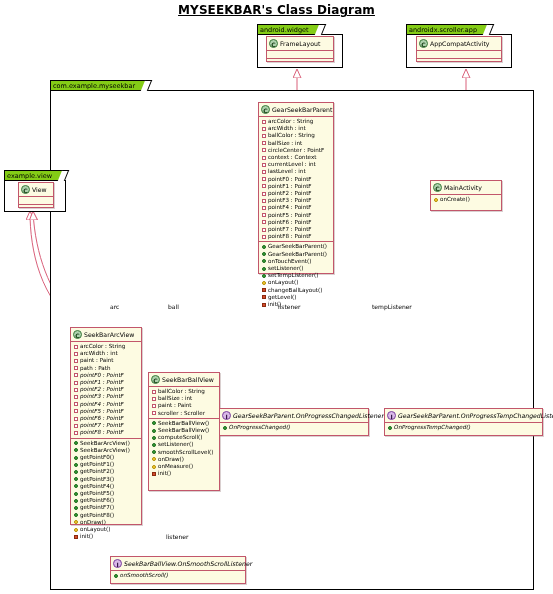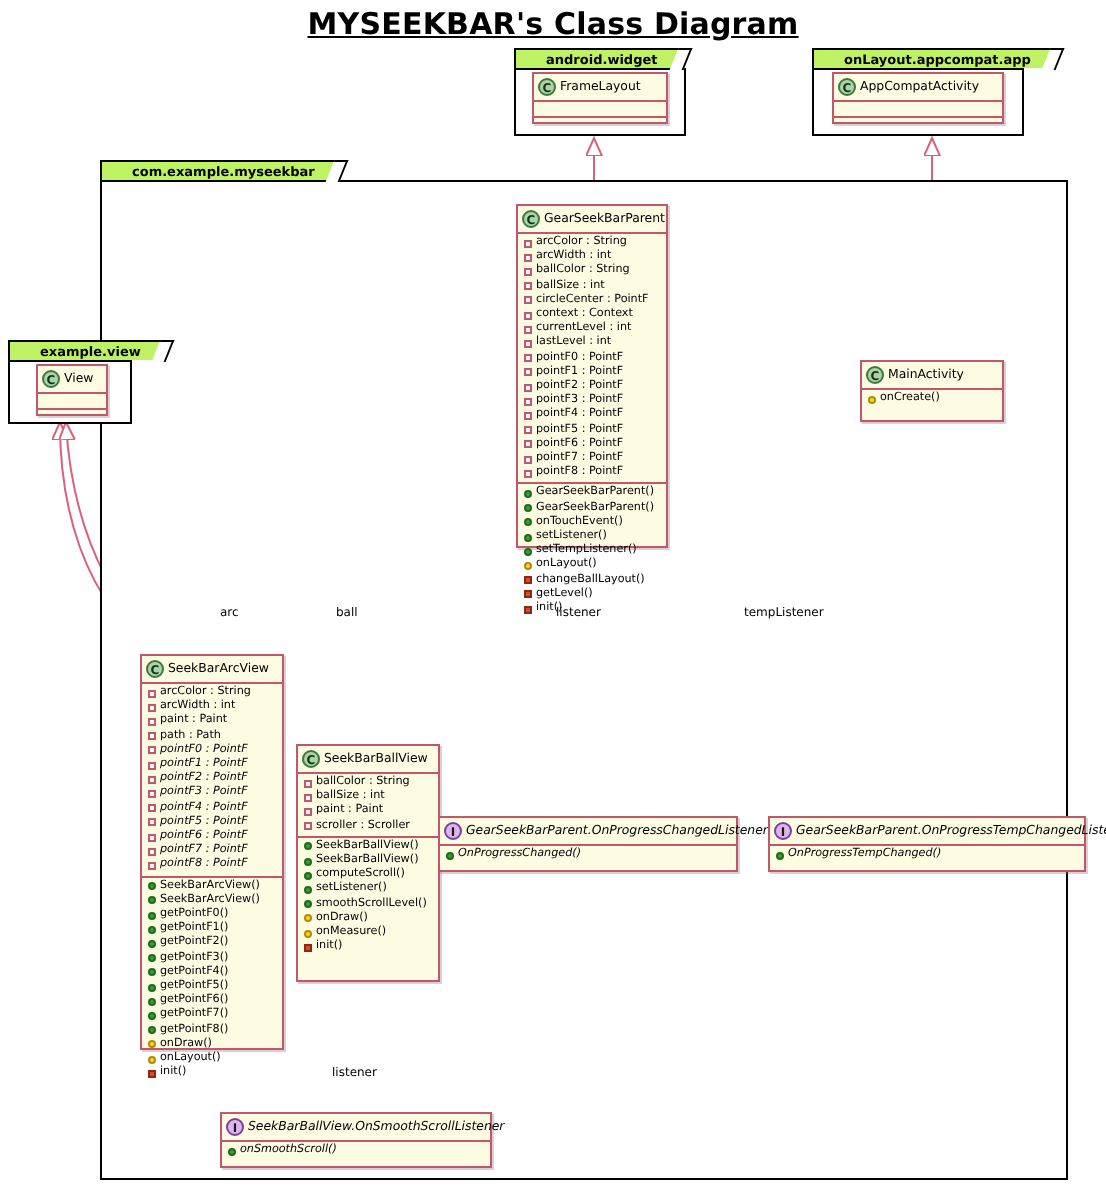--- a/index.html
+++ b/index.html
@@ -11,38 +11,38 @@
     overflow:hidden;
     color:#000;
   }
   #canvas{position:absolute;left:0;top:0;width:553px;height:594px;}
   #edges{position:absolute;left:0;top:0;width:553px;height:594px;pointer-events:none;}
 
   .diagram-title{
     position:absolute;
     left:0;right:0;top:3px;
     text-align:center;
-    font-size:15px;
+    font-size:12px;
     font-weight:bold;
     text-decoration:underline;
     letter-spacing:0.1px;
   }
 
   
   .pkg{position:absolute;}
   .pkg-tab{
     position:absolute;
     top:0;left:0;
     height:10px;
-    background:#bef264;
+    background:#84cc16;
     border:1px solid #000;
     border-bottom:none;
     font-size:6.5px;
-    font-weight:bold;
-    padding:1px 10px 0 15px;
+    font-weight:normal;
+    padding:1px 10px 0 2px;
     box-sizing:border-box;
     white-space:nowrap;
     line-height:9px;
     z-index:3;
   }
   .pkg-tab::after{
     content:"";
     position:absolute;
     right:-5px;top:-1px;
     width:7px;height:11px;
@@ -181,21 +181,21 @@
       <circle cx="172" cy="497" r="3"></circle>
     </g>
   </svg>
 
   <div class="pkg" style="left:257px;top:24px;width:86px;height:44px;">
     <div class="pkg-tab">android.widget</div>
     <div class="pkg-body" style="top:10px;width:86px;height:34px;"></div>
   </div>
 
   <div class="pkg" style="left:406px;top:24px;width:106px;height:44px;">
-    <div class="pkg-tab">onLayout.appcompat.app</div>
+    <div class="pkg-tab">androidx.scroller.app</div>
     <div class="pkg-body" style="top:10px;width:106px;height:34px;"></div>
   </div>
 
   <div class="pkg" style="left:50px;top:80px;width:516px;height:510px;">
     <div class="pkg-tab">com.example.myseekbar</div>
     <div class="pkg-body" style="top:10px;width:484px;height:500px;"></div>
   </div>
 
   <div class="pkg" style="left:4px;top:170px;width:62px;height:42px;">
     <div class="pkg-tab">example.view</div>

